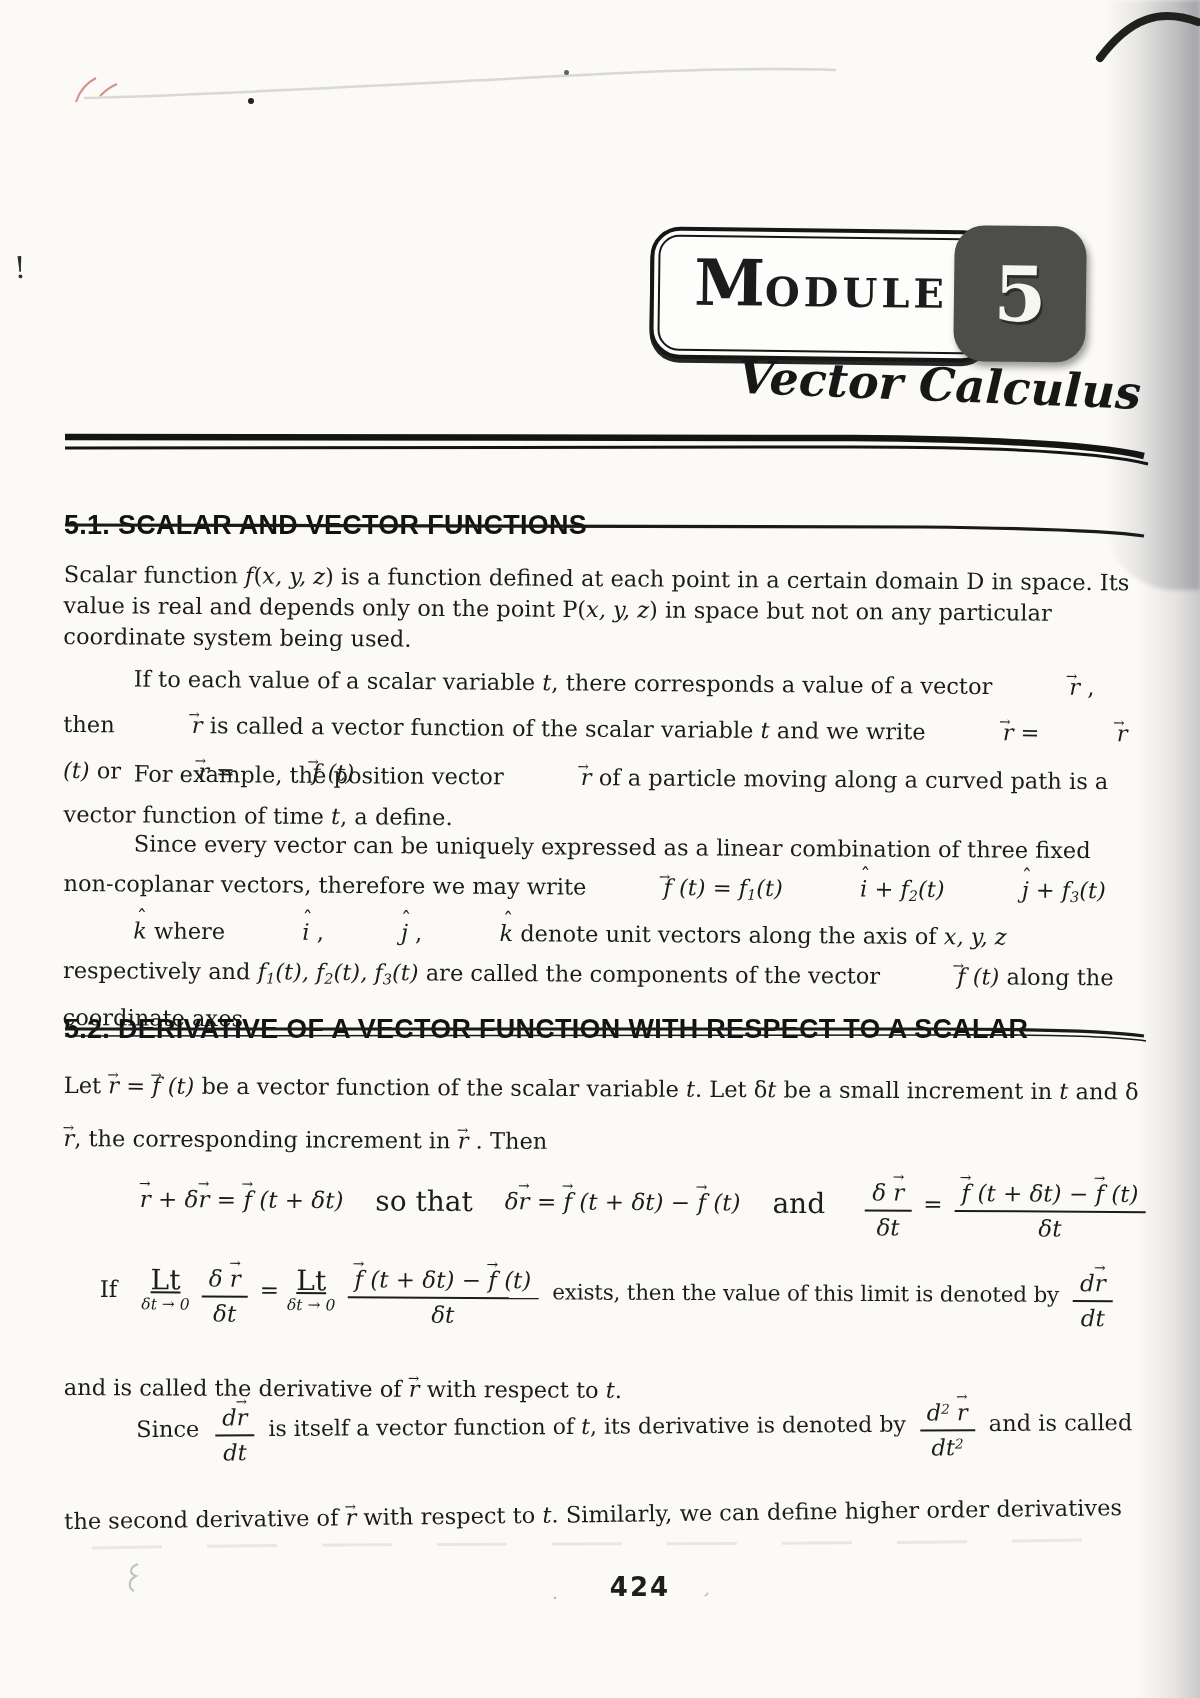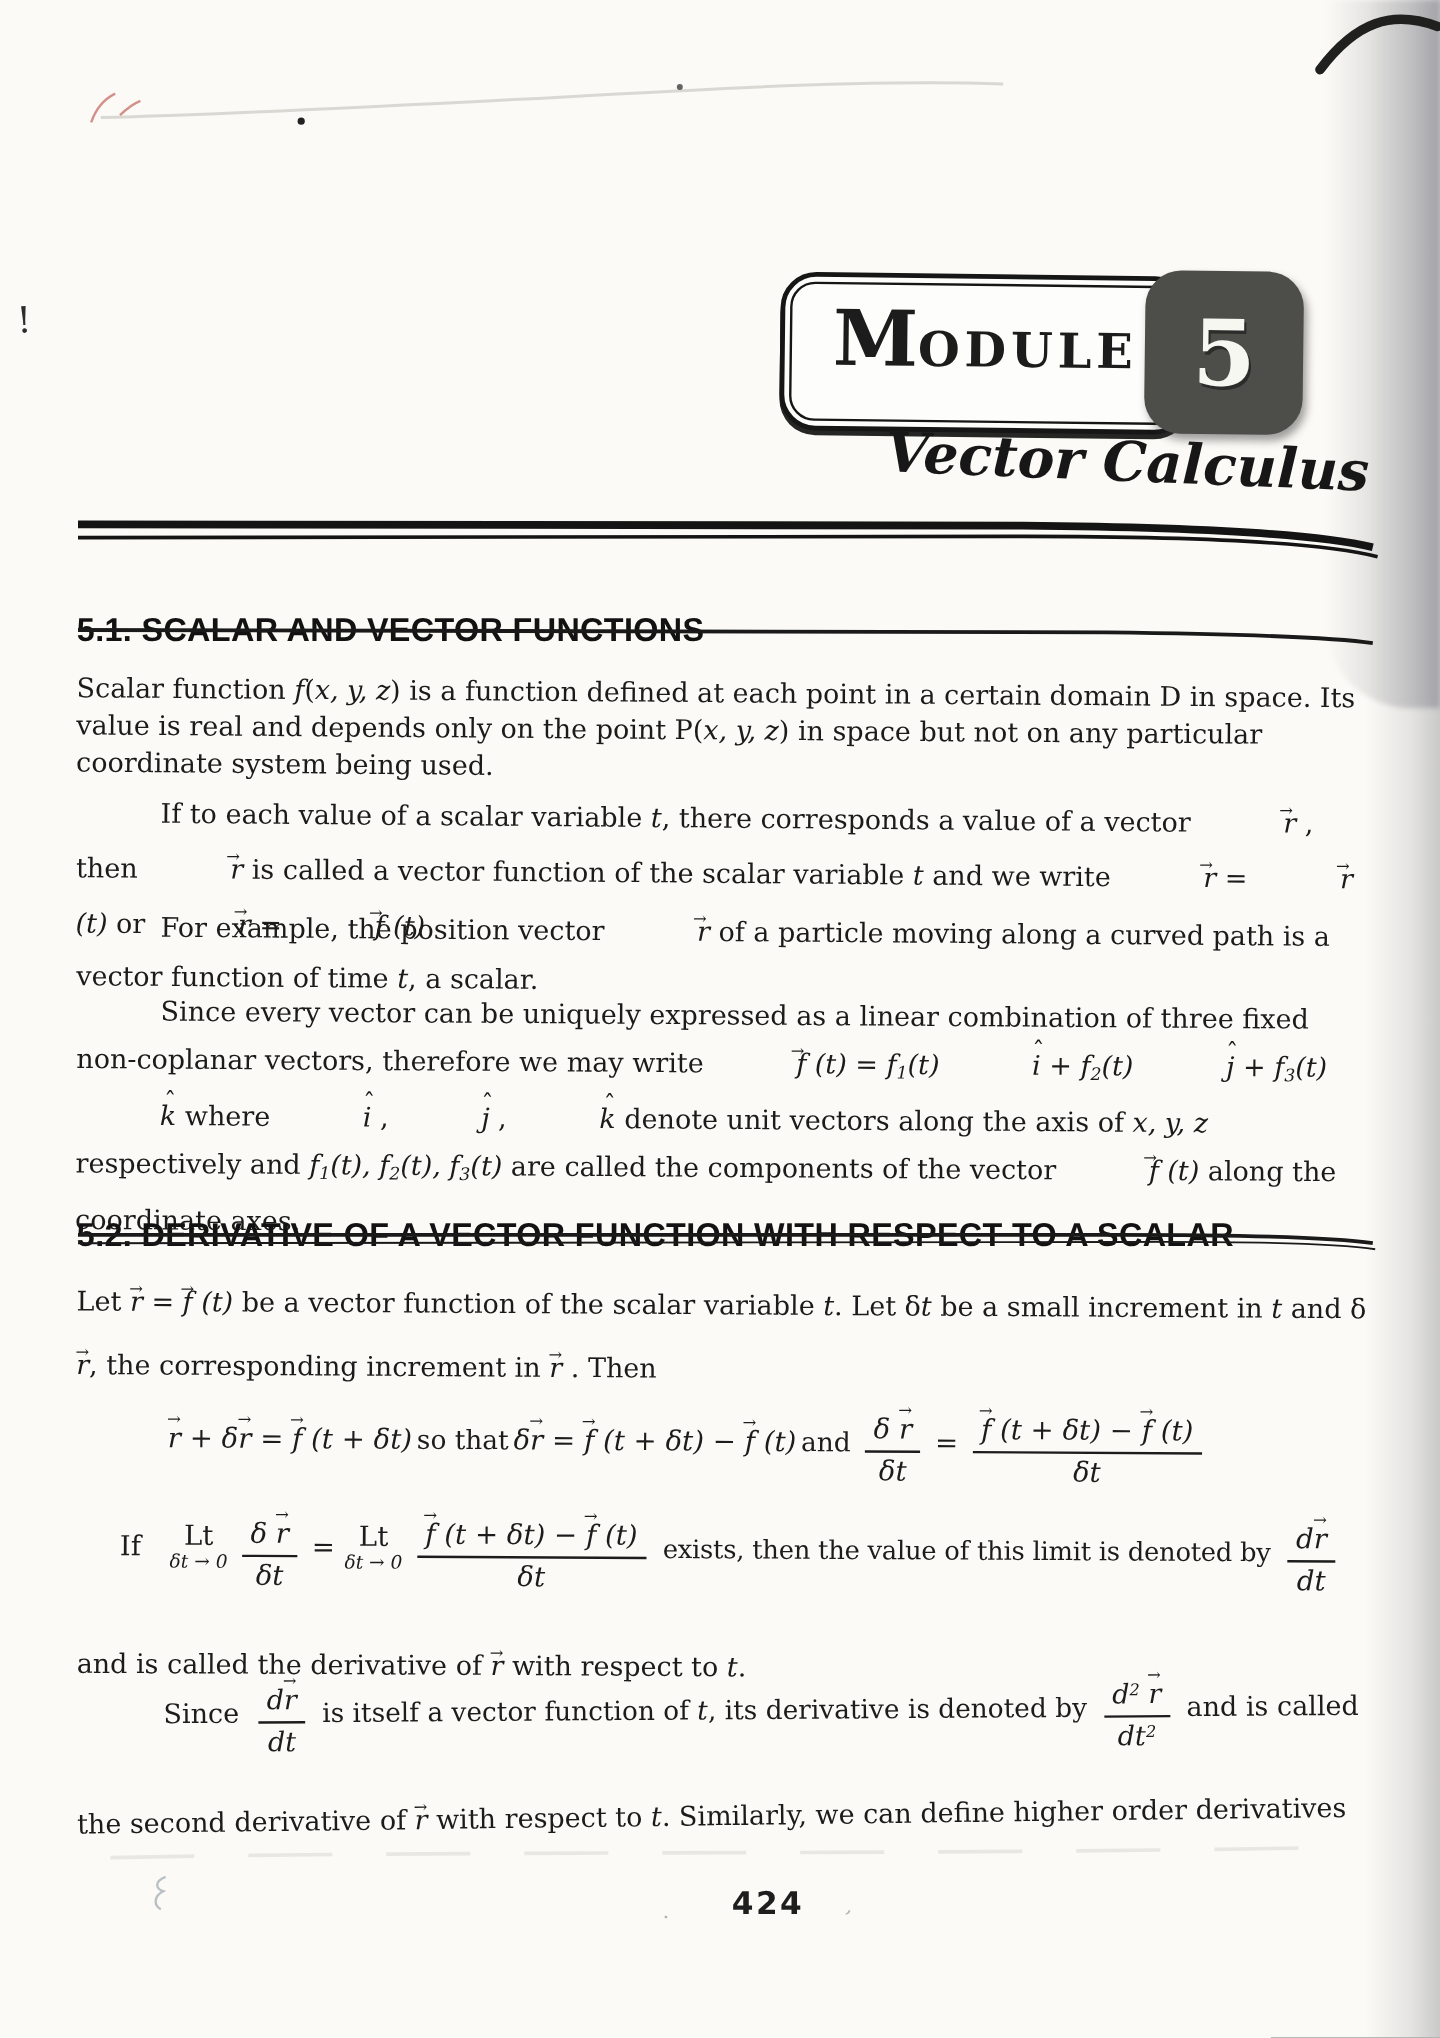--- a/index.html
+++ b/index.html
@@ -49,27 +49,27 @@
        border-radius:30px;display:flex;align-items:center;justify-content:center;
        box-shadow:3px 5px 7px rgba(40,40,40,0.45);}
   .tab span{color:#f7f7f2;font-size:76px;font-weight:bold;text-shadow:2px 3px 0 #2c2c2a;}
   
   .math{font-style:italic;}
   .frow{position:absolute;display:flex;align-items:center;font-size:23px;white-space:nowrap;
         transform-origin:0 0;}
   .row1{left:140px;top:1162px;transform:rotate(0.35deg);}
   .ifline{left:100px;top:1252px;transform:rotate(0.3deg);}
   .sinceline{left:136px;top:1392px;transform:rotate(-0.4deg);font-size:22.5px;}
-  .conn{margin:0 4px;font-size:22px;font-style:normal;}
+  .conn{margin:0 32px;font-size:28px;font-style:normal;}
   .eqs{margin:0 4px;font-style:normal;}
   .frac{display:inline-flex;flex-direction:column;align-items:center;margin:0 8px;}
   .fnum{padding:13px 7px 4px;border-bottom:2.5px solid #1c1c1c;white-space:nowrap;}
   .fden{padding-top:3px;white-space:nowrap;}
   .lim{display:inline-flex;flex-direction:column;align-items:center;line-height:1.1;margin:0 4px;}
-  .limop{font-size:23px;}
+  .limop{font-size:28px;text-decoration:underline;}
   .limsub{font-size:15.5px;font-style:italic;}
   .iftail{font-size:21.5px;letter-spacing:-0.2px;margin:0 6px;}
   .sincemid{font-size:22px;margin:0 6px;}
   
   .pageno{position:absolute;top:1572px;left:40px;width:1200px;text-align:center;
           font-family:"DejaVu Sans",sans-serif;font-weight:bold;font-size:26px;
           letter-spacing:2px;color:#1e1e1e;}
   .exmark{position:absolute;left:14px;top:250px;font-size:30px;color:#2c2c2c;transform:rotate(-3deg);}
   .dotmark{position:absolute;width:6px;height:6px;border-radius:50%;background:#222;}
   .smallmark{position:absolute;color:#777;font-size:18px;}
@@ -128,21 +128,21 @@
     <path d="M3,18 L790,17 Q1020,17 1086,34" stroke="#141414" stroke-width="3" fill="none"></path>
   </svg>
 
   <h2 class="sech h51">5.1. SCALAR AND VECTOR FUNCTIONS</h2>
   <svg class="rulesvg" style="top:520px;" width="1090" height="20" viewBox="0 0 1090 20">
     <path d="M3,5 L860,7 Q1035,9 1082,16" stroke="#1a1a1a" stroke-width="3.2" fill="none"></path>
   </svg>
 
   <p class="para p1"><span>Scalar function </span><span class="i">f</span><span>(</span><span class="i">x, y, z</span><span>) is a function defined at each point in a certain domain D in space. Its value is real and depends only on the point P(</span><span class="i">x, y, z</span><span>) in space but not on any particular coordinate system being used.</span></p>
   <p class="para p2 indent"><span>If to each value of a scalar variable </span><span class="i">t</span><span>, there corresponds a value of a vector </span><span class="vec">r</span><span> , then </span><span class="vec">r</span><span> is called a vector function of the scalar variable </span><span class="i">t</span><span> and we write </span><span class="vec">r</span><span> = </span><span class="vec">r</span><span class="i"> (</span><span class="i">t</span><span class="i">) </span><span>or </span><span class="vec">r</span><span> = </span><span class="vec">f</span><span class="i"> (</span><span class="i">t</span><span class="i">)</span></p>
-  <p class="para p3 indent"><span>For example, the position vector </span><span class="vec">r</span><span> of a particle moving along a curved path is a vector function of time </span><span class="i">t</span><span>, a scalar.</span></p>
+  <p class="para p3 indent"><span>For example, the position vector </span><span class="vec">r</span><span> of a particle moving along a curved path is a vector function of time </span><span class="i">t</span><span>, a define.</span></p>
   <p class="para p4 indent"><span>Since every vector can be uniquely expressed as a linear combination of three fixed non-coplanar vectors, therefore we may write </span><span class="vec">f</span><span class="i"> (</span><span class="i">t</span><span class="i">) = </span><span class="i">f</span><span class="sub i">1</span><span class="i">(</span><span class="i">t</span><span class="i">) </span><span class="hat">i</span><span class="i"> + </span><span class="i">f</span><span class="sub i">2</span><span class="i">(</span><span class="i">t</span><span class="i">) </span><span class="hat">j</span><span class="i"> + </span><span class="i">f</span><span class="sub i">3</span><span class="i">(</span><span class="i">t</span><span class="i">) </span><span class="hat">k</span><span> where </span><span class="hat">i</span><span> , </span><span class="hat">j</span><span> , </span><span class="hat">k</span><span> denote unit vectors along the axis of </span><span class="i">x, y, z</span><span> respectively and </span><span class="i">f</span><span class="sub i">1</span><span class="i">(</span><span class="i">t</span><span class="i">), </span><span class="i">f</span><span class="sub i">2</span><span class="i">(</span><span class="i">t</span><span class="i">), </span><span class="i">f</span><span class="sub i">3</span><span class="i">(</span><span class="i">t</span><span class="i">) </span><span>are called the components of the vector </span><span class="vec">f</span><span class="i"> (</span><span class="i">t</span><span class="i">) </span><span>along the coordinate axes.</span></p>
 
   <h2 class="sech h52">5.2. DERIVATIVE OF A VECTOR FUNCTION WITH RESPECT TO A SCALAR</h2>
   <svg class="rulesvg" style="top:1024px;" width="1090" height="22" viewBox="0 0 1090 22">
     <path d="M3,5 L870,5 Q1035,5 1082,12" stroke="#1a1a1a" stroke-width="3.2" fill="none"></path>
     <path d="M3,12 L870,11 Q1038,10 1084,17" stroke="#1a1a1a" stroke-width="1.6" fill="none"></path>
   </svg>
 
   <p class="para p5"><span>Let </span><span class="vec">r</span><span> = </span><span class="vec">f</span><span class="i"> (</span><span class="i">t</span><span class="i">) </span><span>be a vector function of the scalar variable </span><span class="i">t</span><span>. Let δ</span><span class="i">t</span><span> be a small increment in </span><span class="i">t</span><span> and δ</span><span class="vec">r</span><span>, the corresponding increment in </span><span class="vec">r</span><span> . Then</span></p>
 

